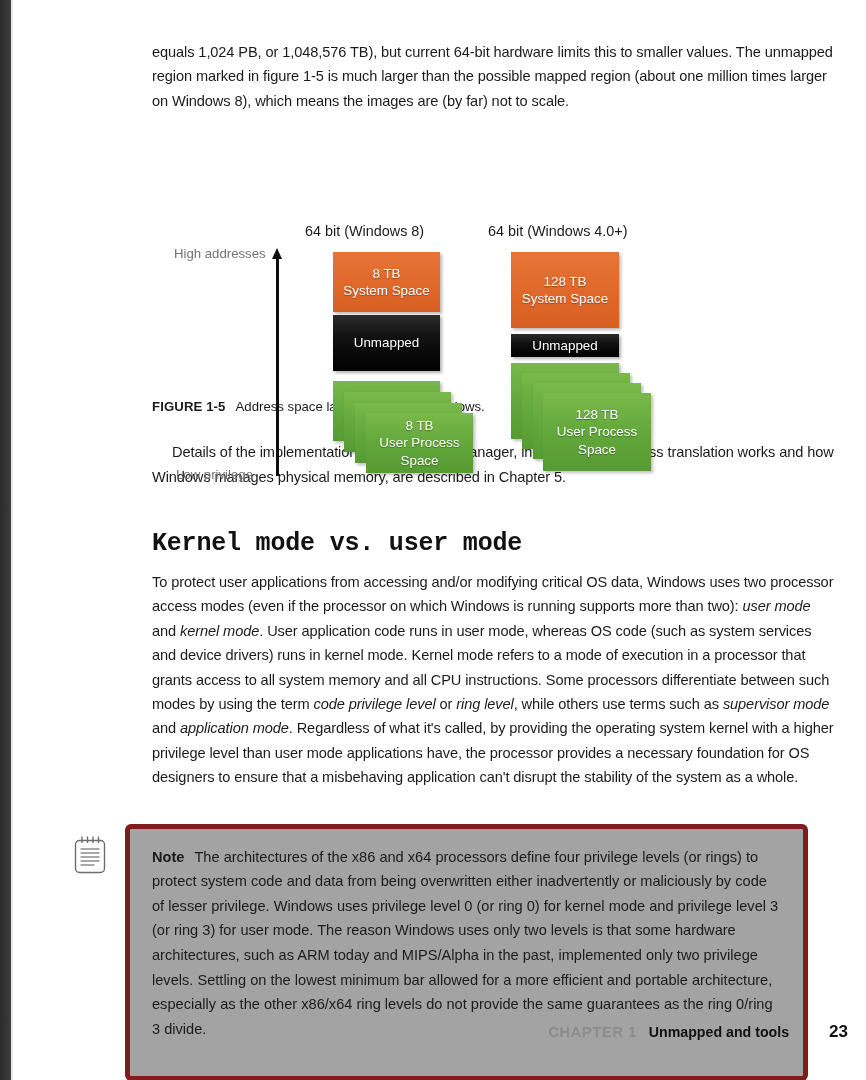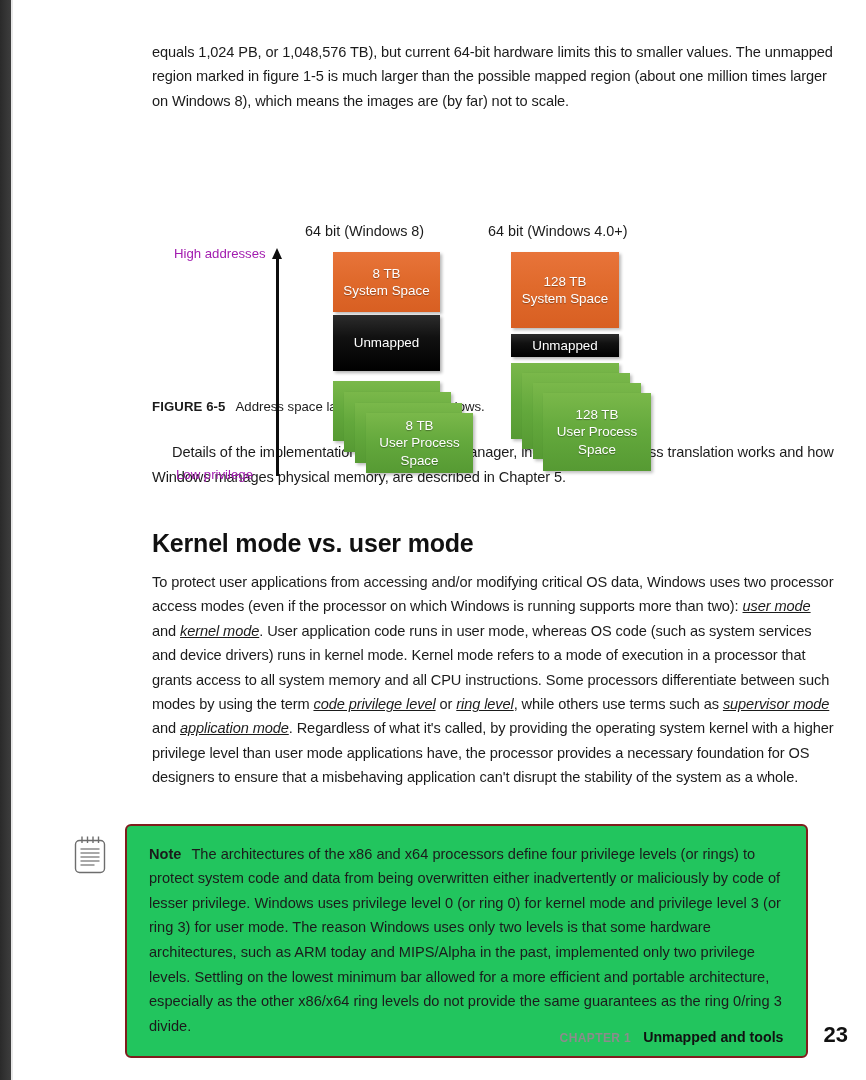--- a/index.html
+++ b/index.html
@@ -46,38 +46,38 @@
 
   p.body {
     margin: 0 0 0 0;
     font-size: 14.6px;
     line-height: 24.4px;
     color: #1b1b1b;
     text-align: left;
     letter-spacing: -0.1px;
   }
   .indent { text-indent: 20px; }
-  em { font-style: italic; text-decoration: underline; }
+  em { font-style: italic; }
 
   
   .figure {
     position: relative;
     height: 262px;
     margin-top: 18px;
   }
   .col-title {
     position: absolute;
     font-size: 14.4px;
     color: #1b1b1b;
     white-space: nowrap;
   }
   .axis-label {
     position: absolute;
     font-size: 13.2px;
-    color: #a21caf;
+    color: #737373;
     white-space: nowrap;
   }
   .axis-line {
     position: absolute;
     width: 3px;
     background: #0d0d0d;
   }
   .axis-head {
     position: absolute;
     width: 0; height: 0;
@@ -133,44 +133,45 @@
   }
   .fig-caption .fig-text { margin-left: 10px; }
 
   
   h2.section {
     font-size: 25px;
     font-weight: bold;
     margin: 40px 0 12px 0;
     color: #111111;
     letter-spacing: -0.2px;
+    font-family: Liberation Mono, monospace;
   }
 
   
   .note-wrap {
     position: relative;
     margin-top: 34px;
     margin-left: -40px;
     width: 723px;
   }
   .note-icon {
     position: absolute;
     left: -41px;
     top: 10px;
     width: 38px;
     height: 42px;
   }
   .note-box {
     margin-left: 13px;
-    border: 2px solid #7f1d1d;
+    border: 5px solid #7f1d1d;
     border-radius: 6px;
-    padding: 16px 22px 18px 22px;
+    padding: 16px 22px 35px 22px;
     box-sizing: border-box;
     width: 683px;
-    background: #22c55e;
+    background: #a3a3a3;
   }
   .note-box p {
     margin: 0;
     font-size: 14.6px;
     line-height: 24.6px;
     color: #1b1b1b;
   }
   .note-label { font-weight: bold; }
   .note-gap { display: inline-block; width: 10px; }
 
@@ -182,32 +183,32 @@
     top: 1022px;
     display: flex;
     justify-content: flex-end;
     align-items: baseline;
     font-size: 14px;
   }
   .f-chapter {
     color: #8c8c8c;
     font-weight: bold;
     letter-spacing: .4px;
-    font-size: 12px;
+    font-size: 15px;
   }
   .f-title {
     color: #111111;
     font-weight: bold;
     margin-left: 12px;
     font-size: 14.2px;
   }
   .f-page {
     color: #111111;
     font-weight: bold;
-    font-size: 22px;
+    font-size: 17px;
     margin-left: 40px;
   }
 </style>
 </head>
 <body>
 
 <div class="scan-gutter"></div>
 <div class="scan-gutter-edge"></div>
 
 <div class="page">
@@ -268,21 +269,21 @@
           <div class="boxlabel">
             <div>128 TB</div>
             <div>User Process</div>
             <div>Space</div>
           </div>
         </div>
       </div>
     </div>
 
     <div class="fig-caption">
-      <span class="fig-num">FIGURE 6-5</span><span class="fig-text">Address space layouts for 64-bit Windows.</span>
+      <span class="fig-num">FIGURE 1-5</span><span class="fig-text">Address space layouts for 64-bit Windows.</span>
     </div>
 
     <p class="body indent" style="margin-top:26px;">Details of the implementation of the memory manager, including how address translation works and how Windows manages physical memory, are described in Chapter 5.</p>
 
     <h2 class="section">Kernel mode vs. user mode</h2>
 
     <p class="body" id="kernel-paragraph"><span>To protect user applications from accessing and/or modifying critical OS data, Windows uses two processor access modes (even if the processor on which Windows is running supports more than two): </span><em>user mode</em><span> and </span><em>kernel mode</em><span>. User application code runs in user mode, whereas OS code (such as system services and device drivers) runs in kernel mode. Kernel mode refers to a mode of execution in a processor that grants access to all system memory and all CPU instructions. Some processors differentiate between such modes by using the term </span><em>code privilege level</em><span> or </span><em>ring level</em><span>, while others use terms such as </span><em>supervisor mode</em><span> and </span><em>application mode</em><span>. Regardless of what it's called, by providing the operating system kernel with a higher privilege level than user mode applications have, the processor provides a necessary foundation for OS designers to ensure that a misbehaving application can't disrupt the stability of the system as a whole.</span></p>
 
     <div class="note-wrap">
       <div class="note-icon">

